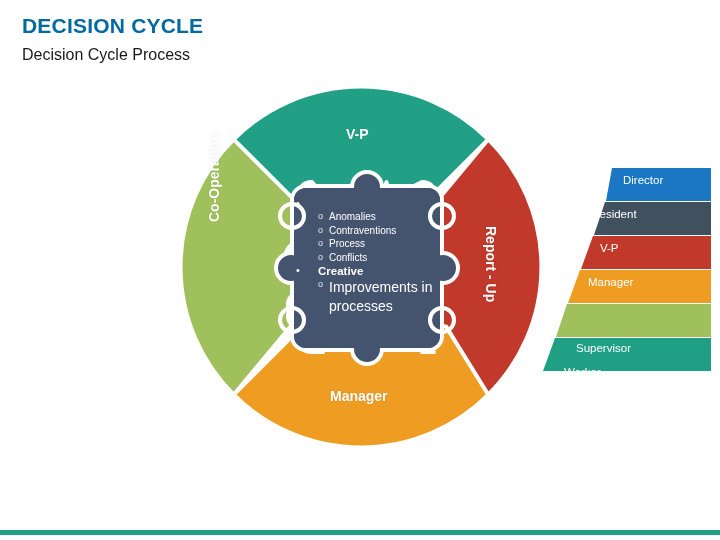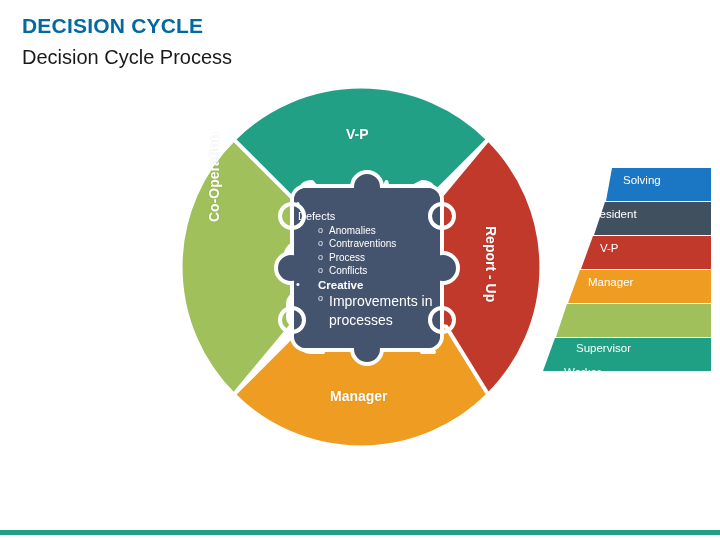--- a/index.html
+++ b/index.html
@@ -11,21 +11,21 @@
     position:relative;
   }
 
   .title{
     position:absolute;left:22px;top:14px;
     font-size:21px;font-weight:bold;color:#0369a1;
     letter-spacing:.2px;
   }
   .subtitle{
     position:absolute;left:22px;top:46px;
-    font-size:20px;font-weight:normal;color:#1a1a1a;
+    font-size:16px;font-weight:normal;color:#1a1a1a;
   }
 
   .diagram{
     position:absolute;left:0;top:0;width:720px;height:540px;
   }
 
   .bottom-bar{
     position:absolute;left:0;top:530px;width:720px;height:5px;
     background:#22a085;
   }
@@ -184,21 +184,20 @@
 <div class="seg-label seg-top">V-P</div>
 <div class="seg-label seg-right">Report - Up</div>
 <div class="seg-label seg-bottom">Manager</div>
 <div class="seg-label seg-left">Co-Operation</div>
 
 <div class="center-text">
 
   <div class="ct-row">
     <span class="ct-bullet">•</span>
   </div>
-  <div class="ct-sub">Defects</div>
 
   <div class="ct-item">
     <span class="ct-circ">o</span>
     <span class="ct-itemtext">Anomalies</span>
   </div>
   <div class="ct-item">
     <span class="ct-circ">o</span>
     <span class="ct-itemtext">Contraventions</span>
   </div>
   <div class="ct-item">
@@ -213,20 +212,20 @@
   <div class="ct-row">
     <span class="ct-bullet">•</span>
     <span class="ct-head">Creative</span>
   </div>
   <div class="ct-item">
     <span class="ct-circ">o</span>
     <span class="ct-wrap">Improvements in processes</span>
   </div>
 </div>
 
-<div class="pyr-label" style="left:623px;top:174px;">Solving</div>
+<div class="pyr-label" style="left:623px;top:174px;">Director</div>
 <div class="pyr-label" style="left:588px;top:208px;">President</div>
 <div class="pyr-label" style="left:600px;top:242px;">V-P</div>
 <div class="pyr-label" style="left:588px;top:276px;">Manager</div>
 <div class="pyr-label" style="left:576px;top:310px;margin-top:32px;">Supervisor</div>
 <div class="pyr-label" style="left:564px;top:344px;margin-top:22px;">Worker</div>
 
 <div class="bottom-bar"></div>
 
 </body></html>

